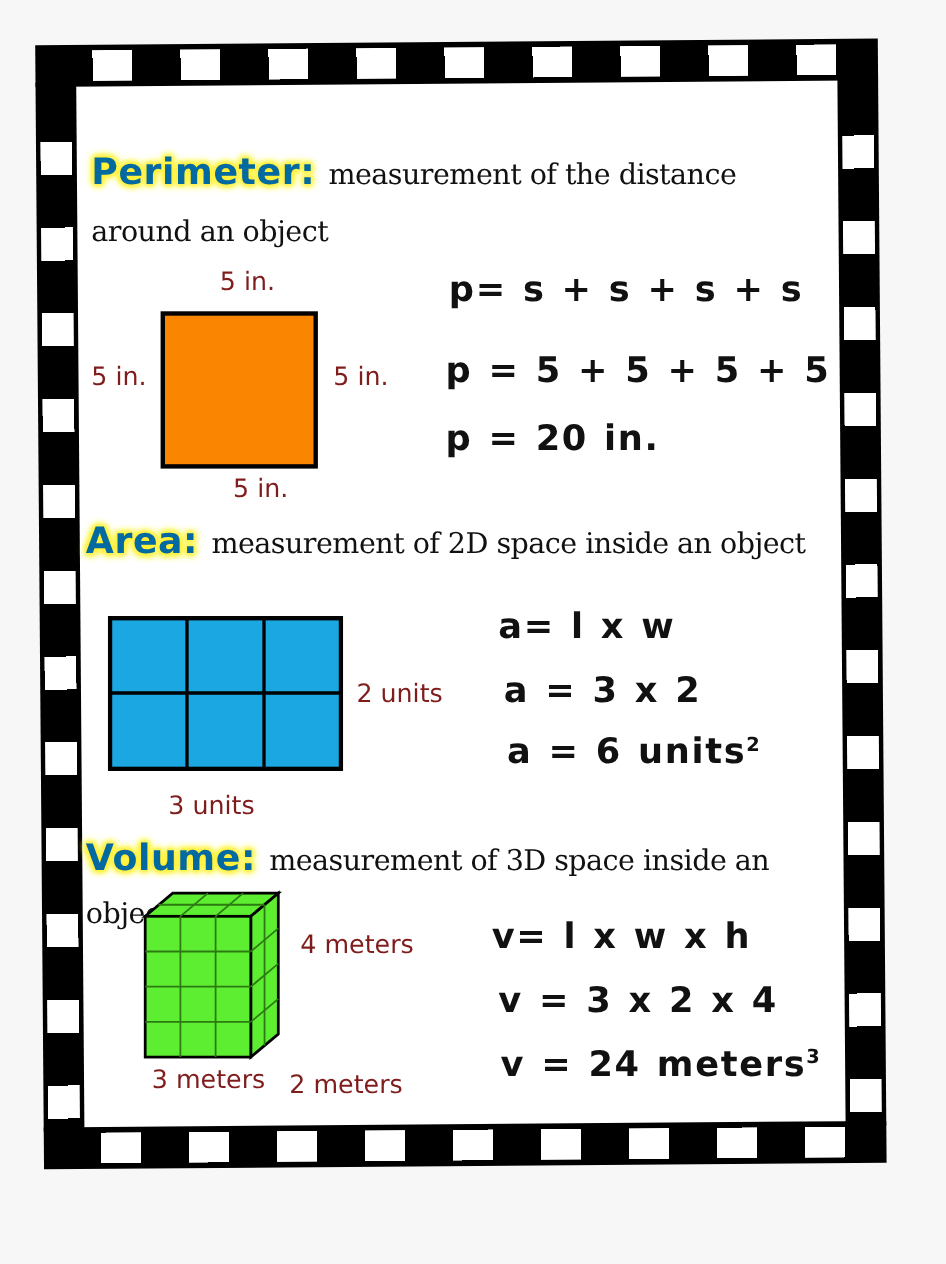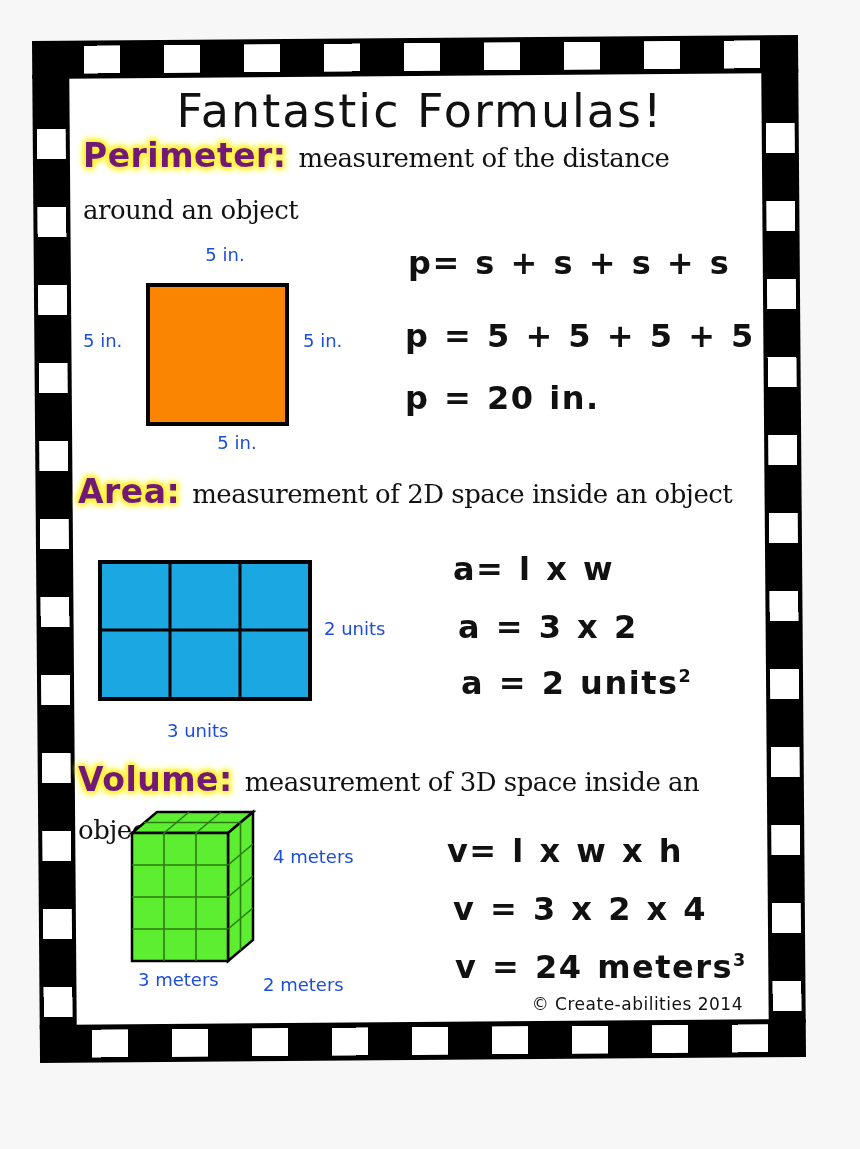--- a/index.html
+++ b/index.html
@@ -37,48 +37,47 @@
   .poster-title{
     position:absolute;top:12px;left:0;width:100%;
     text-align:center;font-size:46px;letter-spacing:2px;color:#111;
   }
   .def-para{
     position:absolute;font-family:"DejaVu Serif",serif;
     font-size:26px;color:#111;letter-spacing:-0.5px;
   }
   .term{
     font-family:"DejaVu Sans",sans-serif;font-weight:bold;font-size:33px;
-    letter-spacing:0.5px;margin-right:12px;color:#701a75;
+    letter-spacing:0.5px;margin-right:12px;color:#0369a1;
     text-shadow:0 0 5px #ffee33,0 0 5px #ffee33,0 0 9px #fff23e,
                 -2px 2px 6px #fff966,2px -2px 6px #fff966,2px 2px 6px #fff966,-2px -2px 6px #fff966;
   }
   .formula{
     position:absolute;font-weight:bold;font-size:32px;color:#111;
     letter-spacing:1.5px;word-spacing:2px;white-space:nowrap;
   }
   .formula sup{font-size:0.55em;}
-  .dlabel{position:absolute;font-size:18px;color:#1d4ed8;white-space:nowrap;}
+  .dlabel{position:absolute;font-size:23px;color:#7f1d1d;white-space:nowrap;}
   .diagram{position:absolute;}
   .copyright{
     position:absolute;right:22px;top:922px;font-size:17px;color:#111;letter-spacing:0.5px;
   }
 </style>
 </head>
 <body>
 
 <div class="frame">
   <div class="strip strip-top"></div>
   <div class="strip strip-bottom"></div>
   <div class="strip strip-left"></div>
   <div class="strip strip-right"></div>
 </div>
 
 <div class="content">
 
-  <div class="poster-title">Fantastic Formulas!</div>
 
   <div>
     <p class="def-para" style="left:8px;top:58px;width:640px;line-height:52px;margin:0;">
       <span class="term">Perimeter:</span><span>measurement of the distance around an object</span>
     </p>
 
     <svg class="diagram" style="left:70px;top:210px;" width="145" height="145" viewBox="0 0 145 145">
       <rect x="3" y="3" width="139" height="139" stroke="#000" stroke-width="4" fill="#fa8500"></rect>
     </svg>
     <div class="dlabel" style="left:150px;top:172px;transform:translateX(-50%);">5 in.</div>
@@ -96,25 +95,25 @@
       <span class="term">Area:</span><span>measurement of 2D space inside an object</span>
     </p>
 
     <svg class="diagram" style="left:23px;top:488px;" width="214" height="141" viewBox="0 0 214 141">
       <rect x="2" y="2" width="210" height="137" stroke="#000" stroke-width="4" fill="#1ba7e2"></rect>
       <line x1="72" y1="2" x2="72" y2="139" stroke="#000" stroke-width="3"></line>
       <line x1="142" y1="2" x2="142" y2="139" stroke="#000" stroke-width="3"></line>
       <line x1="2" y1="70" x2="212" y2="70" stroke="#000" stroke-width="3"></line>
     </svg>
     <div class="dlabel" style="left:249px;top:546px;">2 units</div>
-    <div class="dlabel" style="left:92px;top:648px;">3 units</div>
+    <div class="dlabel" style="left:78px;top:648px;">3 units</div>
 
     <div class="formula" style="left:378px;top:478px;">a= l x w</div>
     <div class="formula" style="left:383px;top:536px;">a = 3 x 2</div>
-    <div class="formula" style="left:386px;top:592px;"><span>a = 2 units</span><sup>2</sup></div>
+    <div class="formula" style="left:386px;top:592px;"><span>a = 6 units</span><sup>2</sup></div>
   </div>
 
   <div>
     <p class="def-para" style="left:3px;top:684px;width:680px;line-height:48px;margin:0;">
       <span class="term">Volume:</span><span>measurement of 3D space inside an object</span>
     </p>
 
     <svg class="diagram" style="left:50px;top:733px;" width="136" height="162" viewBox="0 0 136 162">
 
       <polygon points="7,28 103,28 128,7 32,7" stroke="#000" stroke-width="2.5" fill="#5dee32"></polygon>
@@ -142,14 +141,13 @@
     </svg>
     <div class="dlabel" style="left:198px;top:774px;">4 meters</div>
     <div class="dlabel" style="left:188px;top:878px;margin-top:24px;">2 meters</div>
     <div class="dlabel" style="left:63px;top:897px;text-align:center;">3 meters</div>
 
     <div class="formula" style="left:372px;top:760px;">v= l x w x h</div>
     <div class="formula" style="left:378px;top:818px;">v = 3 x 2 x 4</div>
     <div class="formula" style="left:380px;top:876px;"><span>v = 24 meters</span><sup>3</sup></div>
   </div>
 
-  <div class="copyright">© Create-abilities 2014</div>
 </div>
 
 </body></html>

